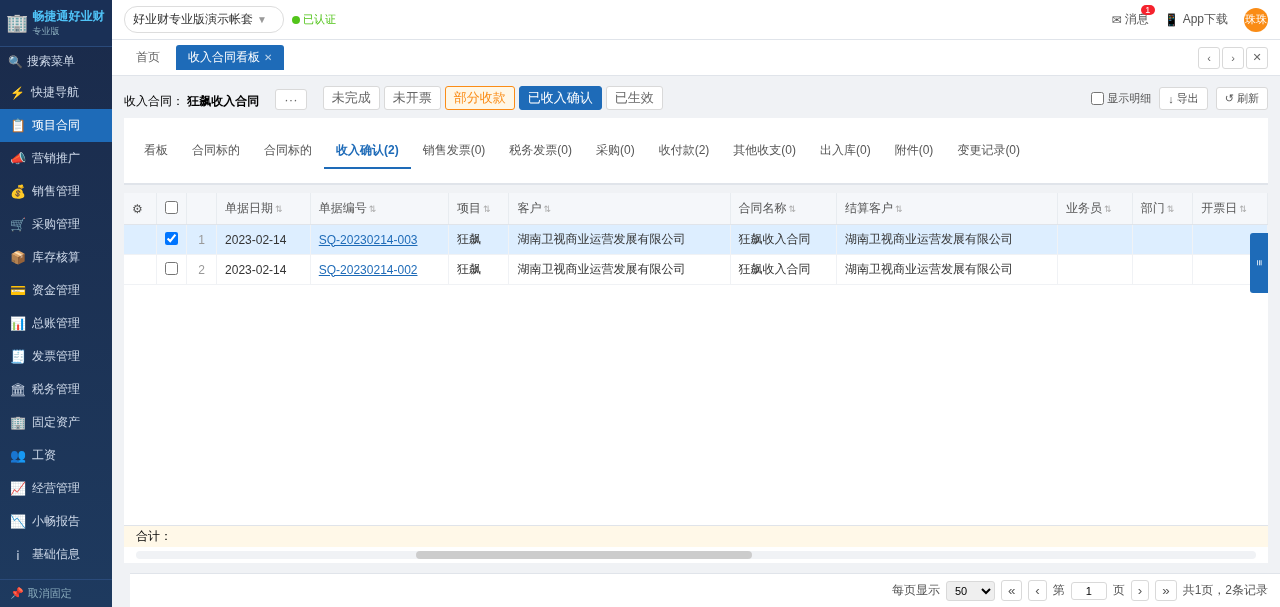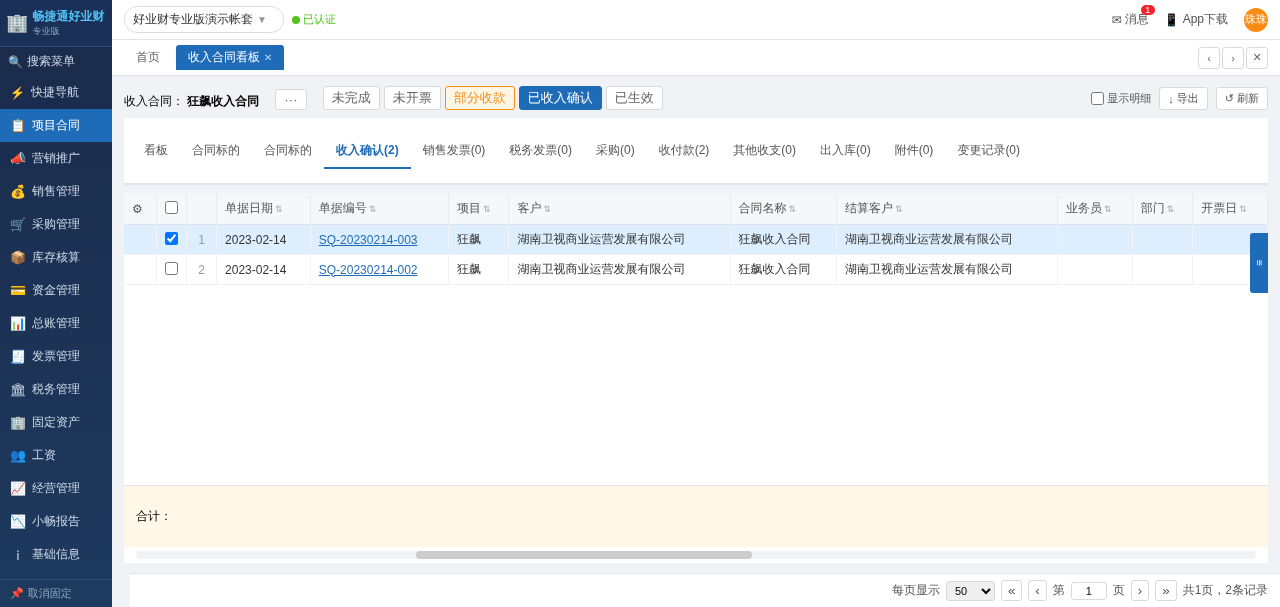--- a/index.html
+++ b/index.html
@@ -62,21 +62,21 @@
     .data-table { width: 100%; border-collapse: collapse; font-size: 12px; }
     .data-table thead tr { background: #f5f7fa; }
     .data-table th { padding: 7px 8px; border-bottom: 1px solid #e0e4ea; border-right: 1px solid #e8ecf0; color: #555; font-weight: normal; text-align: left; white-space: nowrap; }
     .data-table td { padding: 6px 8px; border-bottom: 1px solid #f0f2f5; border-right: 1px solid #f0f2f5; color: #333; }
     .data-table tr.row-selected td { background: #ddeeff; }
     .link-text { color: #1e6bb8; cursor: pointer; text-decoration: underline; }
     .th-sort { display: flex; align-items: center; gap: 2px; cursor: pointer; }
     .sort-icon { color: #aaa; font-size: 9px; }
 
     
-    .table-footer { background: #fff8e8; border-top: 1px solid #e0e4ea; padding: 22px 12px; display: flex; align-items: center; }
+    .table-footer { background: #fff8e8; border-top: 1px solid #e0e4ea; padding: 2px 12px; display: flex; align-items: center; }
 
     
     .pagination { background: #fff; border-top: 1px solid #e0e4ea; padding: 6px 12px; display: flex; align-items: center; justify-content: flex-end; gap: 6px; font-size: 12px; color: #555; margin-left: 18px; }
     .page-size-select { border: 1px solid #d9d9d9; border-radius: 3px; padding: 2px 4px; font-size: 11px; }
     .page-btn { padding: 2px 6px; border: 1px solid #d9d9d9; border-radius: 3px; cursor: pointer; background: #fff; color: #555; }
     .page-input { width: 36px; border: 1px solid #d9d9d9; border-radius: 3px; text-align: center; padding: 2px; font-size: 11px; }
 
     
     .scroll-area { overflow-x: auto; flex: 1; }
 

